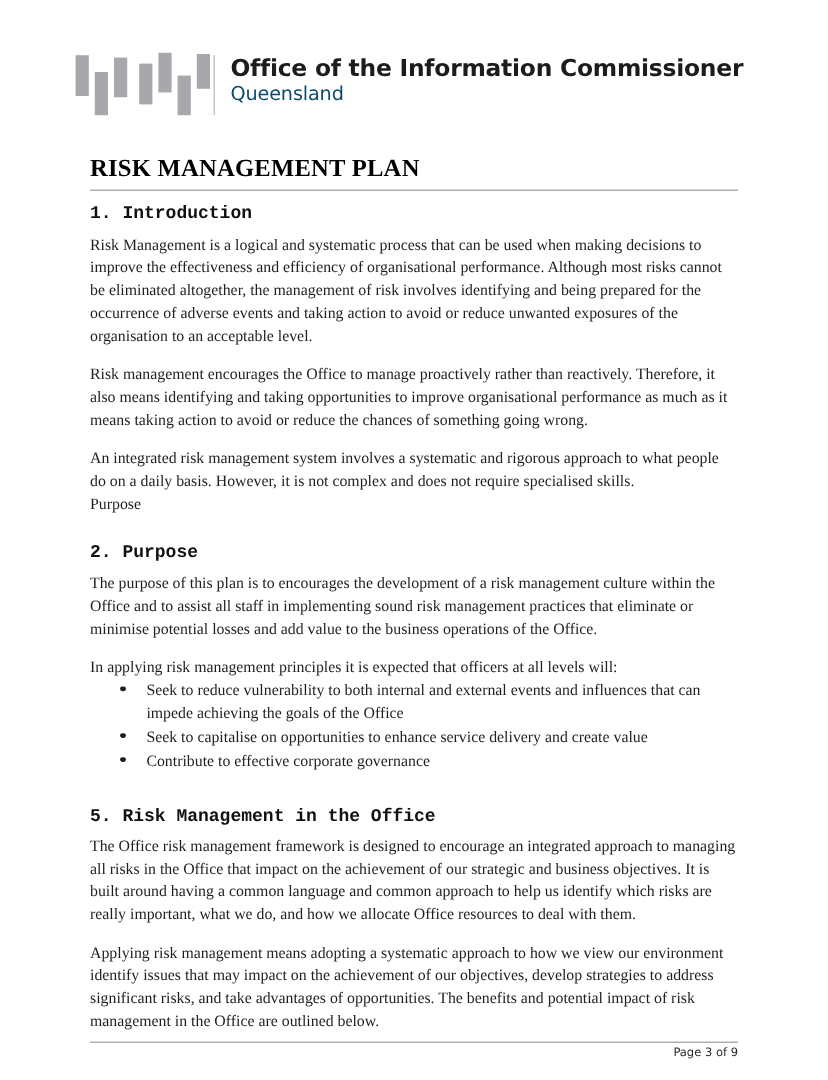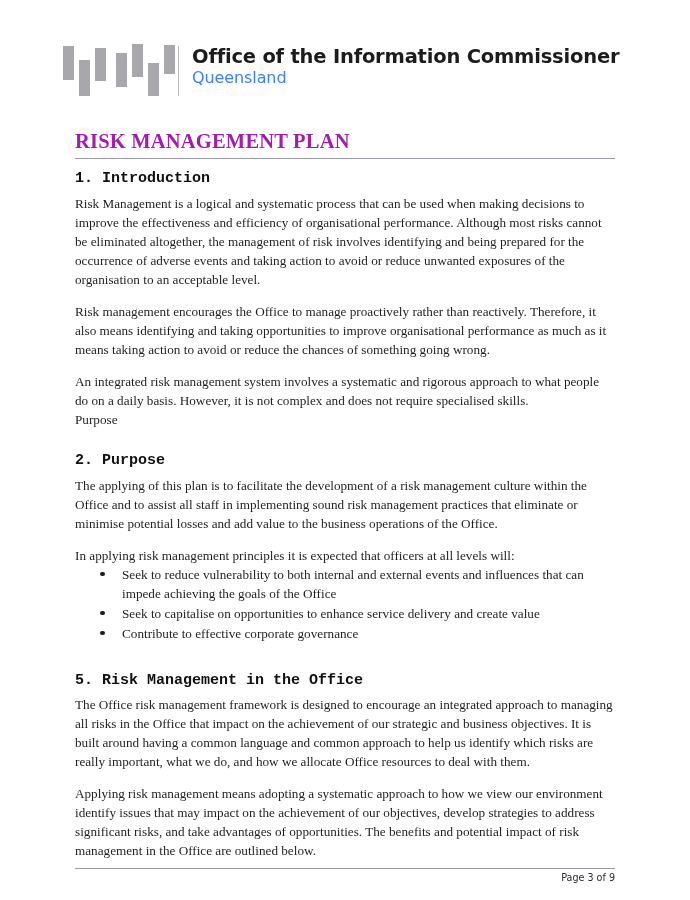--- a/index.html
+++ b/index.html
@@ -60,21 +60,21 @@
   .logo-title {
     font-size: 19.5px;
     font-weight: bold;
     color: #1c1c1c;
     letter-spacing: -0.2px;
     white-space: nowrap;
   }
   .logo-sub {
     font-size: 16px;
     font-weight: normal;
-    color: #3b82f6;
+    color: #0c4a6e;
     letter-spacing: -0.1px;
     margin-top: 1px;
   }
 
   
   .doc-title {
     position: absolute;
     left: 75px;
     top: 130px;
     width: 540px;
@@ -186,35 +186,35 @@
         <div class="bar" style="left: 85px; top: 19px; height: 33px; background: rgb(167, 167, 172);"></div>
         <div class="bar" style="left: 101px; top: 1px; height: 29px; background: rgb(167, 167, 172);"></div>
       </div>
     <div class="logo-divider"></div>
     <div class="logo-text">
       <div class="logo-title">Office of the Information Commissioner</div>
       <div class="logo-sub">Queensland</div>
     </div>
   </div>
 
-  <div class="doc-title" style="color: #a21caf;">RISK MANAGEMENT PLAN</div>
+  <div class="doc-title" style="color: #000000;">RISK MANAGEMENT PLAN</div>
   <div class="title-rule"></div>
 
   <div class="content">
 
     <h2 class="section">1. Introduction</h2>
     <p class="para">Risk Management is a logical and systematic process that can be used when making decisions to improve the effectiveness and efficiency of organisational performance.  Although most risks cannot be eliminated altogether, the management of risk involves identifying and being prepared for the occurrence of adverse events and taking action to avoid or reduce unwanted exposures of the organisation to an acceptable level.</p>
     <p class="para">Risk management encourages the Office to manage proactively rather than reactively.  Therefore, it also means identifying and taking opportunities to improve organisational performance as much as it means taking action to avoid or reduce the chances of something going wrong.</p>
     <p class="para tight">An integrated risk management system involves a systematic and rigorous approach to what people do on a daily basis.  However, it is not complex and does not require specialised skills.</p>
     <p class="para">Purpose</p>
 
     <div class="spacer-10"></div>
 
     <h2 class="section">2. Purpose</h2>
-    <p class="para">The applying of this plan is to facilitate the development of a risk management culture within the Office and to assist all staff in implementing sound risk management practices that eliminate or minimise potential losses and add value to the business operations of the Office.</p>
+    <p class="para">The purpose of this plan is to encourages the development of a risk management culture within the Office and to assist all staff in implementing sound risk management practices that eliminate or minimise potential losses and add value to the business operations of the Office.</p>
     <p class="para tight">In applying risk management principles it is expected that officers at all levels will:</p>
     <ul class="bullets">
       <li>
         <span class="dot"></span>
         <span>Seek to reduce vulnerability to both internal and external events and influences that can impede achieving the goals of the Office</span>
       </li>
       <li>
         <span class="dot"></span>
         <span>Seek to capitalise on opportunities to enhance service delivery and create value</span>
       </li>

